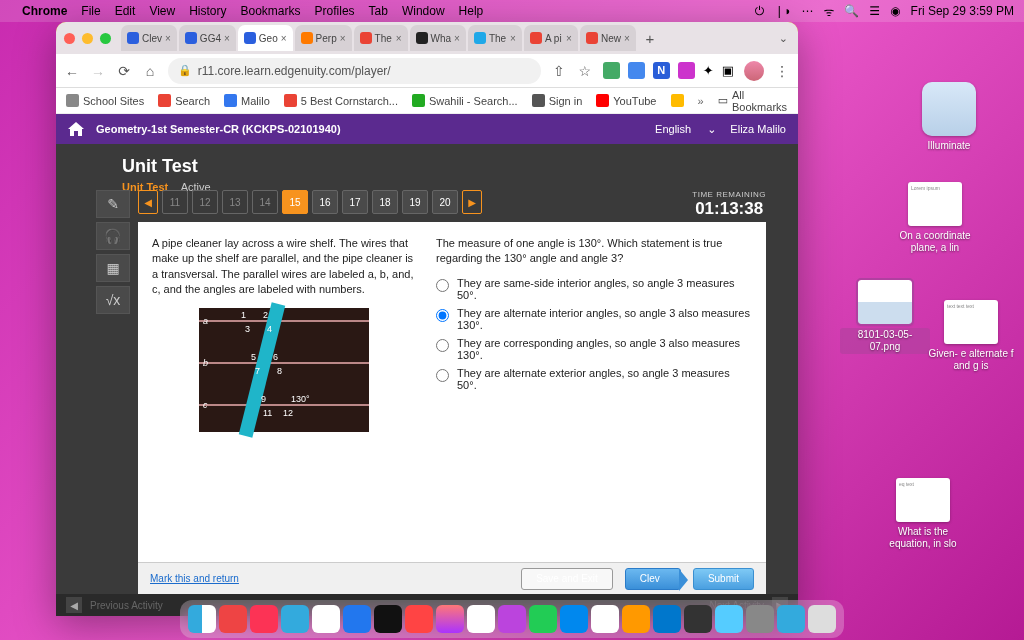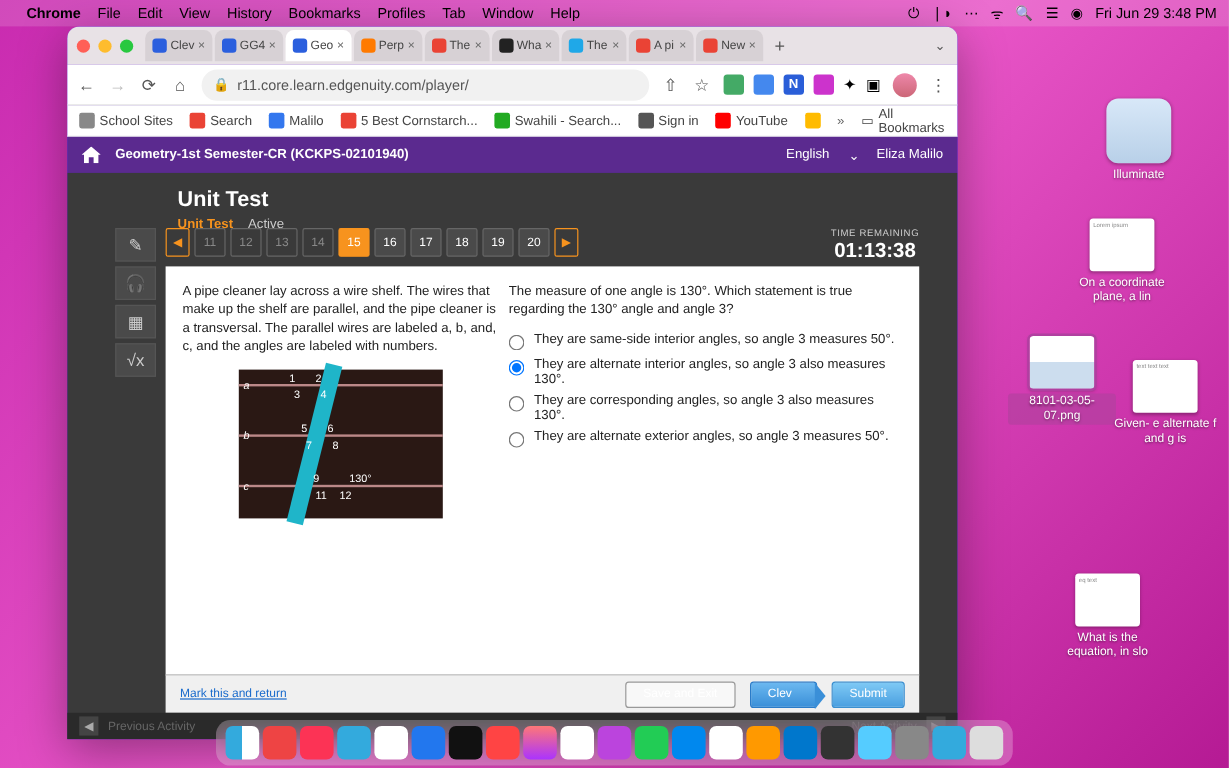--- a/index.html
+++ b/index.html
@@ -7,21 +7,21 @@
 
 
 .menubar { height:22px; background:rgba(255,255,255,0.15); display:flex; align-items:center; padding:0 10px; font-size:12px; color:#000; }
 .menubar .apple { margin-right:12px; font-size:13px; }
 .menubar .app { font-weight:600; margin-right:14px; }
 .menubar .mitem { margin-right:14px; }
 .menubar .right { margin-left:auto; display:flex; align-items:center; gap:10px; }
 .menubar .right span { font-size:12px; }
 
 
-.chrome { position:absolute; top:22px; left:56px; width:742px; height:594px; background:#6d28d9; border-radius:10px 10px 0 0; box-shadow:0 10px 40px rgba(0,0,0,0.35); overflow:hidden; }
+.chrome { position:absolute; top:22px; left:56px; width:742px; height:594px; background:#eab308; border-radius:10px 10px 0 0; box-shadow:0 10px 40px rgba(0,0,0,0.35); overflow:hidden; }
 .tabs { height:32px; background:#e8e2e6; display:flex; align-items:center; padding-left:8px; }
 .traffic { display:flex; gap:7px; margin-right:10px; }
 .tl { width:11px; height:11px; border-radius:50%; }
 .tl.r{background:#ff5f57}.tl.y{background:#febc2e}.tl.g{background:#28c840}
 .tab { height:26px; min-width:54px; max-width:66px; background:#d7d1d5; border-radius:7px 7px 0 0; display:flex; align-items:center; padding:0 6px; font-size:10px; color:#444; margin-right:2px; gap:3px; overflow:hidden; }
 .tab.active { background:#fff; }
 .tab .fav { width:12px; height:12px; border-radius:3px; flex-shrink:0; }
 .tab .x { margin-left:auto; color:#666; font-size:10px; }
 .newtab { width:24px; text-align:center; color:#555; font-size:15px; }
 .tabchev { margin-left:auto; margin-right:10px; color:#555; font-size:11px; }
@@ -42,40 +42,40 @@
 
 
 .appheader { height:30px; background:#5b2a8f; color:#fff; display:flex; align-items:center; padding:0 12px; font-size:11px; }
 .appheader .home { width:16px; height:14px; margin-right:12px; }
 .appheader .course { font-weight:600; }
 .appheader .right { margin-left:auto; display:flex; align-items:center; gap:14px; }
 .appheader .lang { display:flex; align-items:center; gap:16px; }
 
 
 .content { background:#3a3a3a; height:calc(100% - 32px - 34px - 26px - 30px); position:relative; color:#fff; }
-.titleblock { padding:12px 20px 6px 92px; }
+.titleblock { padding:12px 20px 6px 66px; }
 .titleblock h1 { font-size:18px; font-weight:700; }
 .titleblock .sub { font-size:11px; margin-top:4px; }
 .titleblock .sub .ut { color:#f7931e; font-weight:600; margin-right:10px; }
 .titleblock .sub .act { color:#ccc; }
 
 .toolcol { position:absolute; left:40px; top:46px; width:34px; display:flex; flex-direction:column; gap:4px; }
 .tool { width:34px; height:28px; background:#4a4a4a; border:1px solid #555; display:flex; align-items:center; justify-content:center; color:#ccc; font-size:14px; }
 
 .navrow { position:absolute; left:82px; top:46px; display:flex; gap:4px; align-items:center; }
 .qn { width:26px; height:24px; border:1px solid #666; background:#3a3a3a; color:#888; font-size:10px; display:flex; align-items:center; justify-content:center; border-radius:2px; }
 .qn.cur { background:#f7931e; color:#fff; border-color:#f7931e; }
 .qn.av { background:#4a4a4a; color:#fff; }
 .qarrow { width:20px; height:24px; background:#3a3a3a; border:1px solid #f7931e; color:#f7931e; display:flex; align-items:center; justify-content:center; font-size:10px; border-radius:2px; }
 
 .timer { position:absolute; right:32px; top:46px; text-align:center; }
 .timer .lbl { font-size:8px; letter-spacing:0.5px; color:#ccc; }
 .timer .val { font-size:17px; font-weight:600; color:#fff; }
 
-.qpanel { position:absolute; left:82px; top:78px; right:32px; bottom:54px; background:#fff; color:#222; padding:14px; font-size:11px; display:flex; gap:8px; }
+.qpanel { position:absolute; left:82px; top:78px; right:32px; bottom:54px; background:#fff; color:#222; padding:14px; font-size:11px; display:flex; gap:20px; }
 .qleft { width:44%; }
 .qright { flex:1; }
 .qimg { width:170px; height:124px; margin:10px auto 0; background:#2a1814; position:relative; }
 .wire { position:absolute; left:0; right:0; height:2px; background:#b88; }
 .trans { position:absolute; width:14px; background:#1fb5c9; transform:rotate(14deg); top:-6px; bottom:-6px; left:56px; }
 .ql { position:absolute; font-size:9px; color:#fff; font-style:italic; }
 .an { position:absolute; font-size:9px; color:#fff; }
 
 .opt { display:flex; gap:8px; margin:6px 0; align-items:flex-start; }
 .opt input { margin-top:2px; }
@@ -120,21 +120,21 @@
   <span class="mitem">Window</span>
   <span class="mitem">Help</span>
   <div class="right">
     <span>⏻</span>
     <span>❘◗</span>
     <span>⋯</span>
     <span>ᯤ</span>
     <span>🔍</span>
     <span>☰</span>
     <span>◉</span>
-    <span>Fri Jun 29  3:48 PM</span>
+    <span>Fri Sep 29  3:59 PM</span>
   </div>
 </div>
 
 <div class="chrome">
   <div class="tabs">
     <div class="traffic">
       <div class="tl r"></div>
       <div class="tl y"></div>
       <div class="tl g"></div>
     </div>

